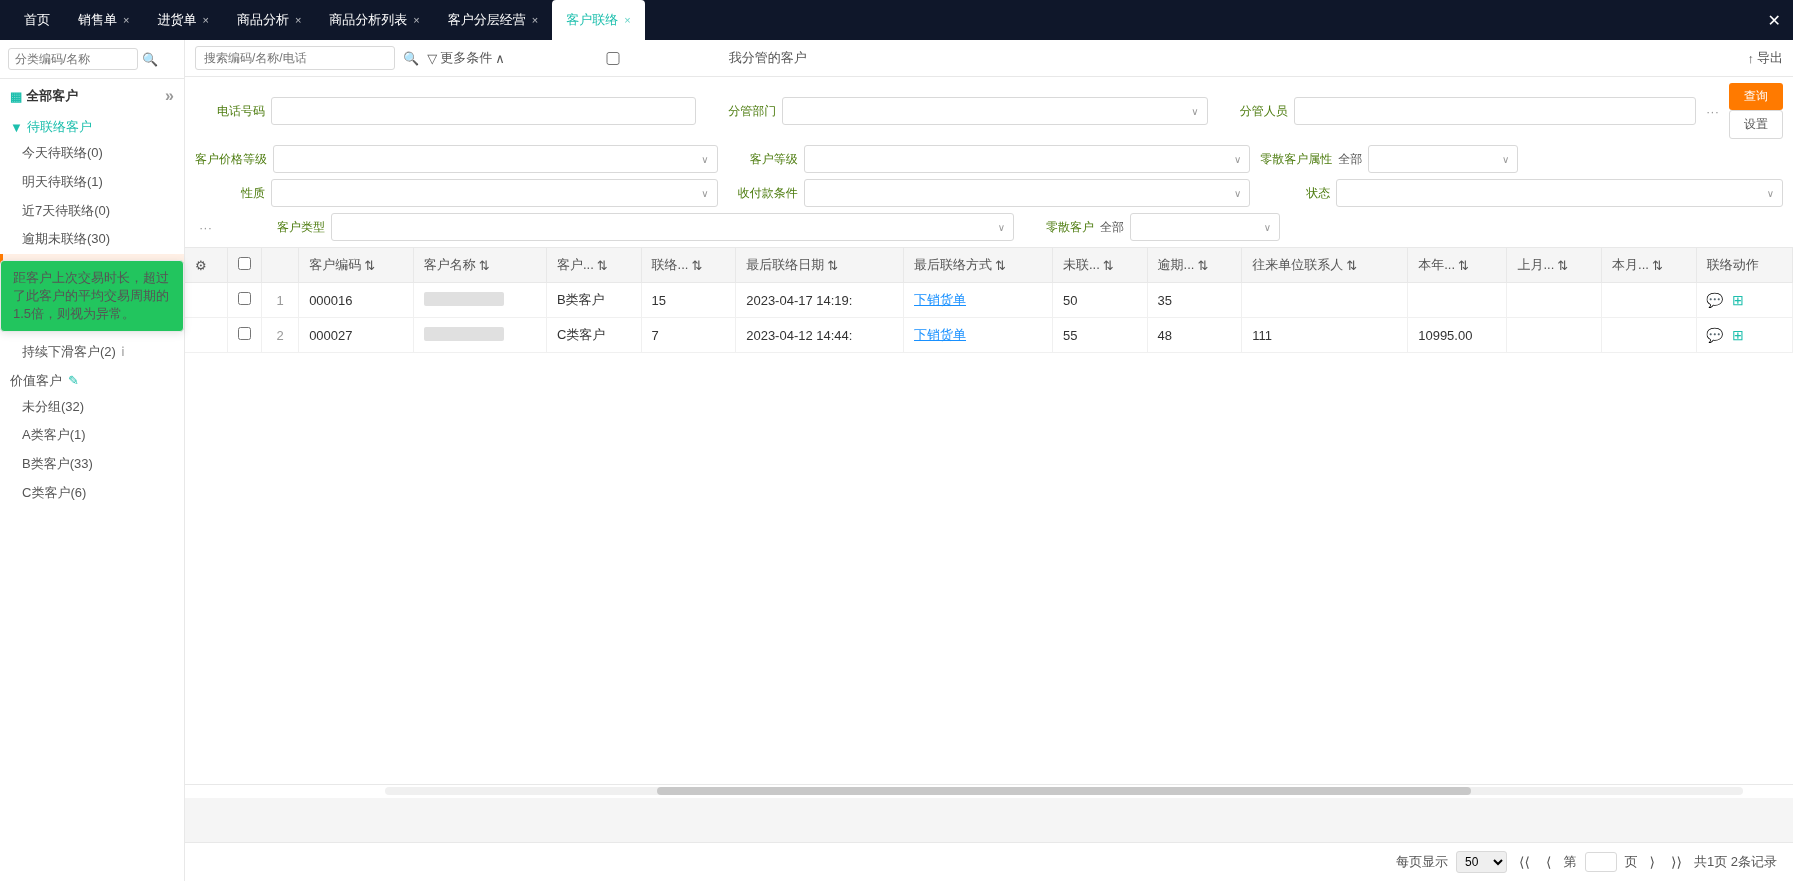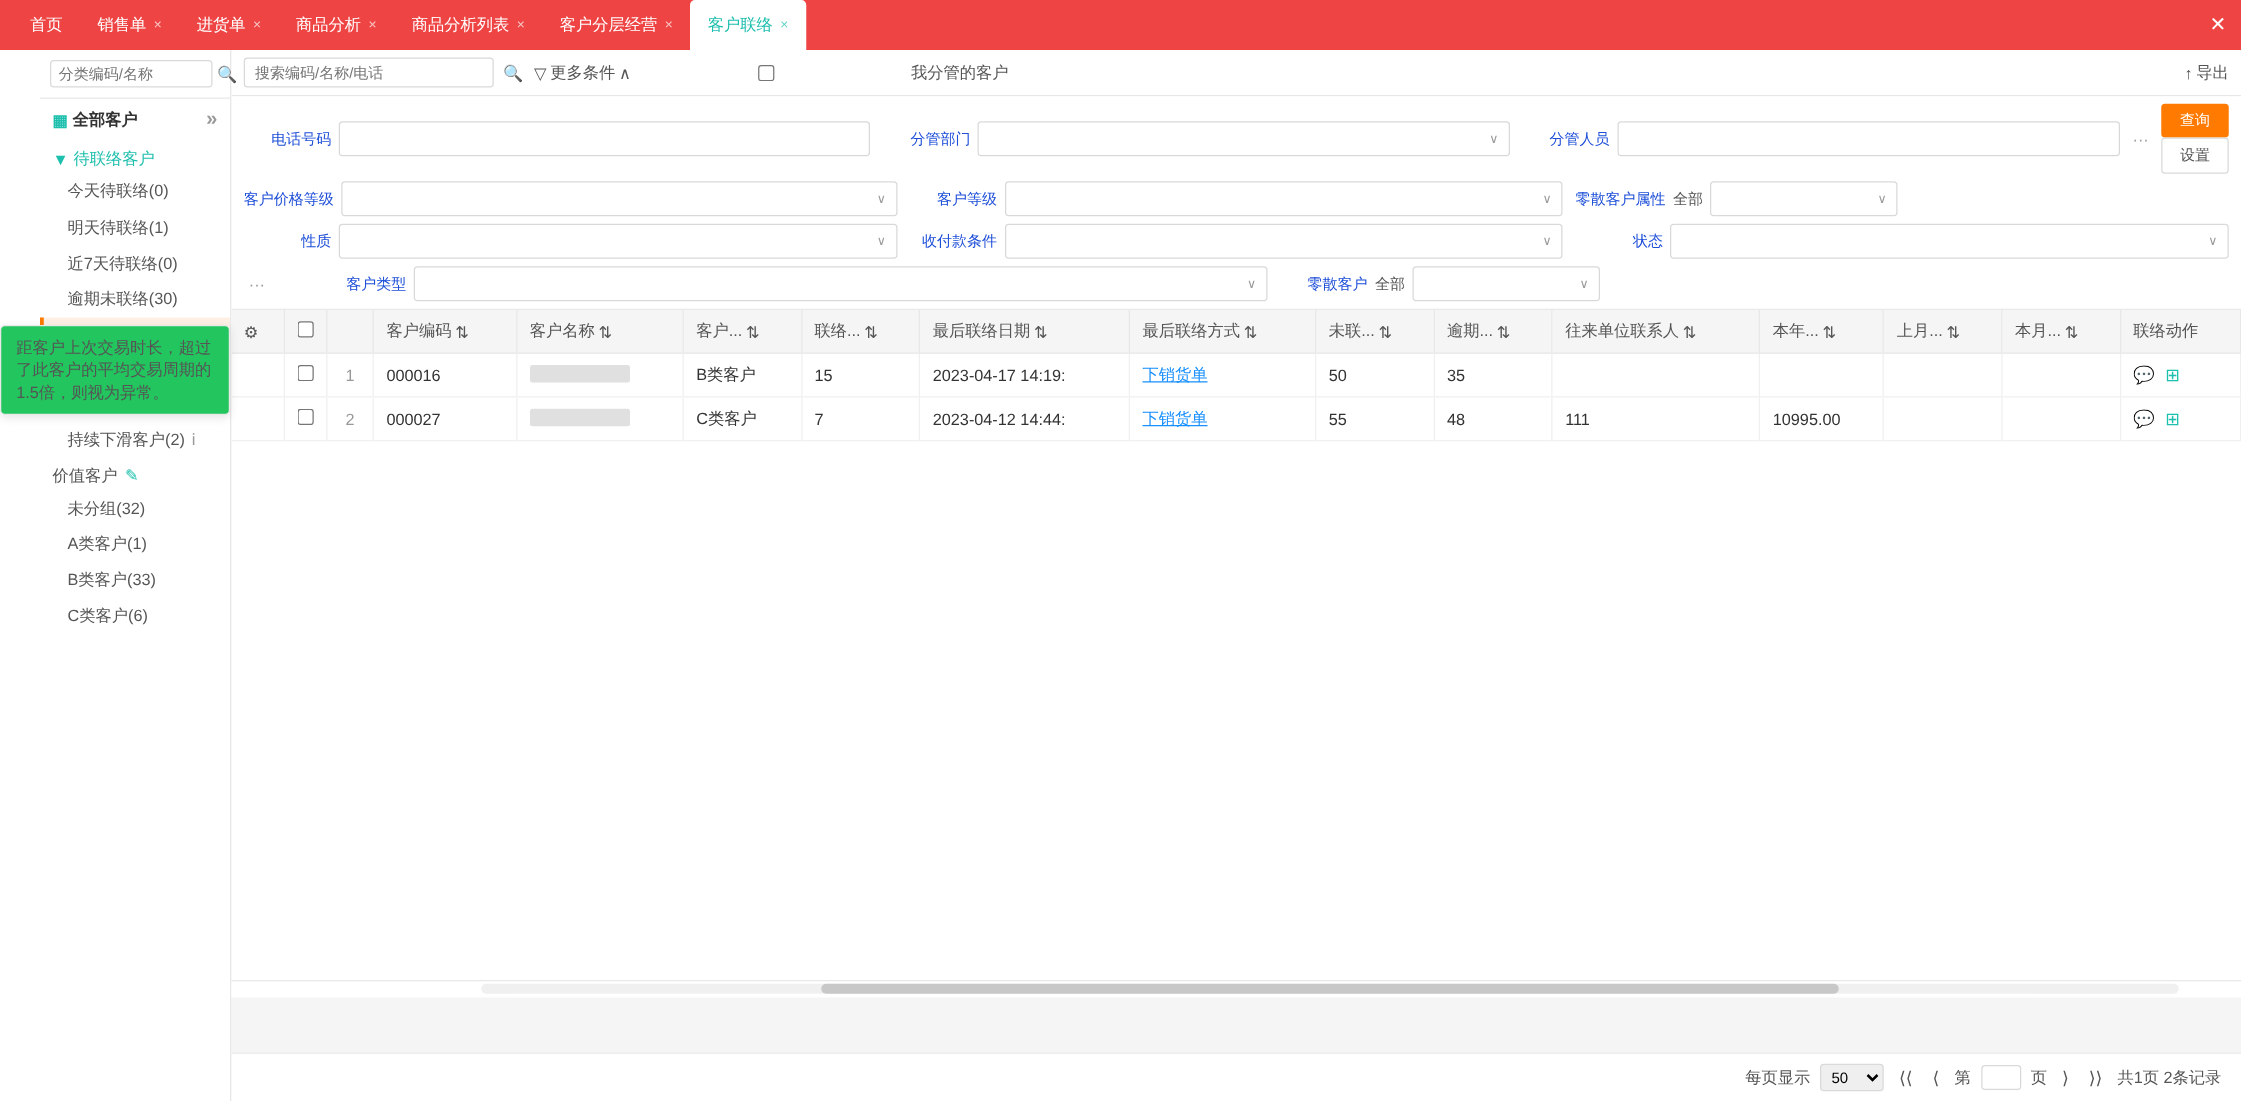--- a/index.html
+++ b/index.html
@@ -1,20 +1,20 @@
 <!DOCTYPE html>
 <html><head>
   <meta charset="utf-8">
   <style>
     * { box-sizing: border-box; margin: 0; padding: 0; font-family: 'Microsoft YaHei', Arial, sans-serif; font-size: 13px; }
     body { background: #f5f5f5; width: 1793px; height: 881px; overflow: hidden; }
 
     
     .top-nav {
-      background: #ef4444;
+      background: #0f172a;
       height: 40px;
       display: flex;
       align-items: center;
       padding: 0 10px;
       color: white;
       position: relative;
     }
     .nav-item {
       padding: 0 14px;
       height: 40px;
@@ -191,21 +191,21 @@
       gap: 10px;
       margin-bottom: 6px;
     }
     .filter-row:last-child { margin-bottom: 0; }
     .filter-field {
       display: flex;
       align-items: center;
       gap: 6px;
       flex: 1;
     }
-    .filter-label { color: #1d4ed8; font-size: 12px; white-space: nowrap; min-width: 70px; text-align: right; }
+    .filter-label { color: #4d7c0f; font-size: 12px; white-space: nowrap; min-width: 70px; text-align: right; }
     .filter-select {
       border: 1px solid #d9d9d9;
       border-radius: 3px;
       padding: 4px 8px;
       font-size: 12px;
       flex: 1;
       height: 28px;
       display: flex;
       align-items: center;
       justify-content: space-between;
@@ -381,21 +381,21 @@
   </div>
   <div class="nav-item active">
     <span>客户联络</span>
     <span class="close-x">×</span>
   </div>
   <span class="nav-close-btn">✕</span>
 </div>
 
 <div class="main-layout">
 
-  <div class="sidebar" style="position:relative;padding-left:32px;">
+  <div class="sidebar" style="position:relative;">
     <div class="sidebar-search">
       <input type="text" placeholder="分类编码/名称" style="">
       <span class="search-icon">🔍</span>
     </div>
 
     <div class="sidebar-section-header">
       <span class="icon-grid">▦</span>
       <span>全部客户</span>
       <span class="sidebar-collapse-btn">»</span>
     </div>

